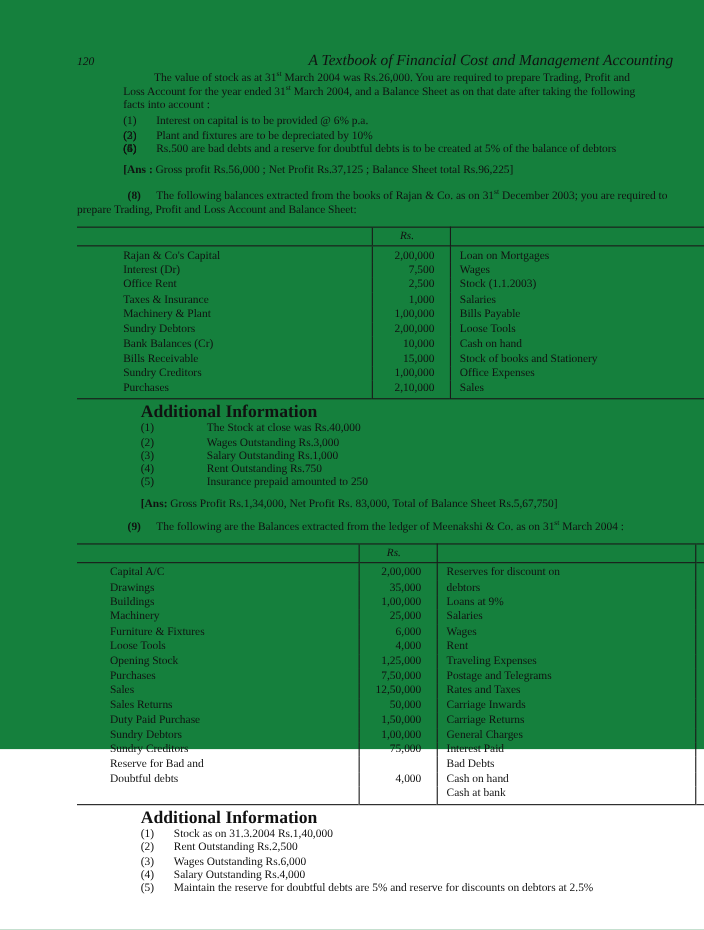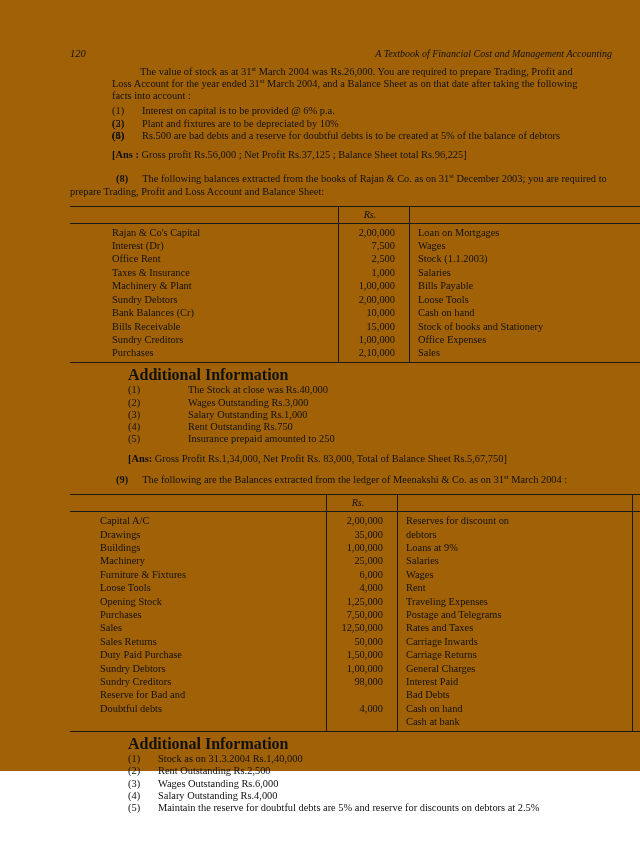--- a/index.html
+++ b/index.html
@@ -12,39 +12,39 @@
     height: 845px;
     position: relative;
     font-family: "Liberation Serif", "DejaVu Serif", serif;
     color: #111111;
     overflow: hidden;
   }
   .page {
     position: absolute;
     left: 0; top: 0;
     width: 640px;
-    height: 771px;
-    background: #a16207;
+    height: 681px;
+    background: #15803d;
   }
 
   
   .runhead {
     position: absolute;
     left: 70px;
     right: 28px;
     top: 48px;
     height: 16px;
     display: flex;
     align-items: baseline;
     justify-content: space-between;
     font-style: italic;
     font-size: 10.5px;
   }
   .runhead .folio { font-size: 10.5px; font-style: italic; }
-  .runhead .booktitle { font-size: 10px; font-style: italic; }
+  .runhead .booktitle { font-size: 14px; font-style: italic; }
 
   
   .content {
     position: absolute;
     left: 128px;
     top: 68px;
     width: 482px;
   }
   .content.wide {
     left: 70px;
@@ -345,21 +345,21 @@
               <td class="c-amt2">7,500</td>
             </tr>
           <tr>
               <td class="c-name tight">Sundry Debtors</td>
               <td class="c-amt">1,00,000</td>
               <td class="c-name2">General Charges</td>
               <td class="c-amt2">9,000</td>
             </tr>
           <tr>
               <td class="c-name tight">Sundry Creditors</td>
-              <td class="c-amt">98,000</td>
+              <td class="c-amt">75,000</td>
               <td class="c-name2">Interest Paid</td>
               <td class="c-amt2">3,750</td>
             </tr>
           <tr>
               <td class="c-name tight">Reserve for Bad and</td>
               <td class="c-amt"></td>
               <td class="c-name2">Bad Debts</td>
               <td class="c-amt2">3,000</td>
             </tr>
           <tr>

